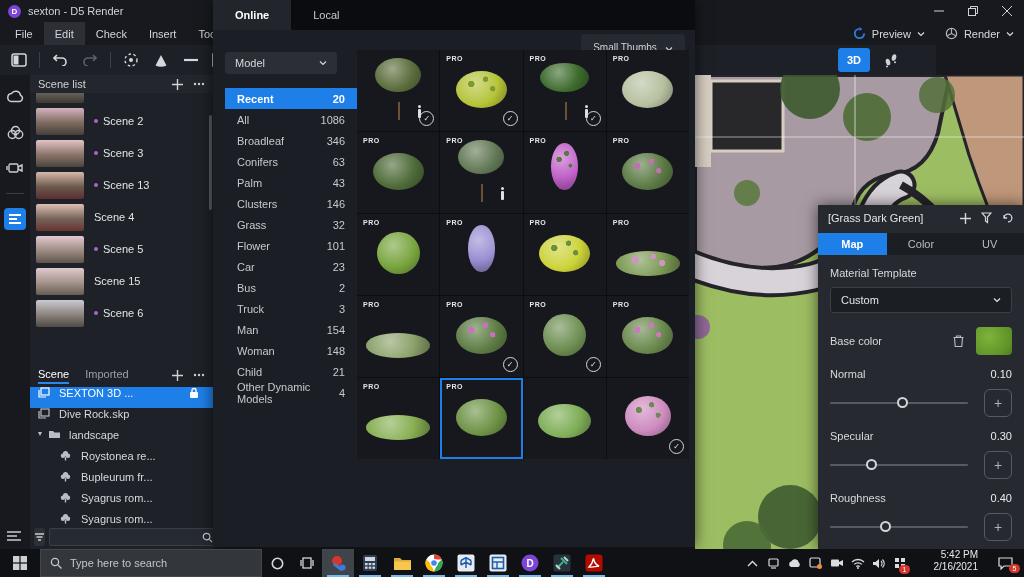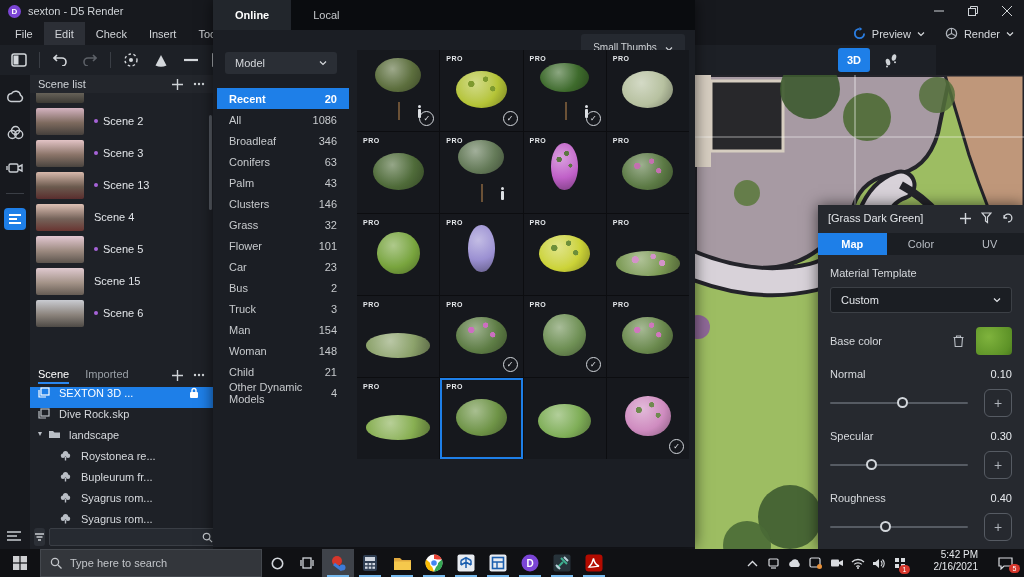--- a/index.html
+++ b/index.html
@@ -72,21 +72,21 @@
   .ol-input input{flex:1;background:transparent;border:none;outline:none;color:#c9cdd2;font-size:11px;min-width:0;}
 
   
   .assetpanel{left:213px;top:0;width:482px;height:547px;background:#1b1e24;box-shadow:0 0 14px rgba(0,0,0,.6);}
   .ap-strip{height:30px;background:#0a0c0f;display:flex;}
   .ap-tab{padding:0 22px;height:30px;display:flex;align-items:center;color:#c7cacd;}
   .ap-tab.active{background:#22262c;color:#fff;font-weight:bold;}
   .ap-thumbsel{position:absolute;right:10px;top:34px;width:104px;height:19px;background:#252930;border-radius:3px;display:flex;align-items:flex-end;justify-content:center;gap:8px;color:#cfd2d6;font-size:10px;}
   .ap-modelsel{position:absolute;left:12px;top:52px;width:112px;height:22px;background:#2a2e35;border-radius:3px;display:flex;align-items:center;padding:0 10px;box-sizing:border-box;color:#d6d9dd;}
   .ap-modelsel .grow{flex:1;}
-  .ap-cats{position:absolute;left:4px;top:88px;width:132px;}
+  .ap-cats{position:absolute;left:12px;top:88px;width:132px;}
   .cat-row{height:21px;display:flex;align-items:center;padding:0 12px;color:#c7cacd;}
   .cat-row.active{background:#1e7fe8;color:#fff;font-weight:bold;}
   .cat-row .grow{flex:1;}
   .ap-grid{position:absolute;left:144px;top:50px;width:332px;display:grid;grid-template-columns:repeat(4,1fr);gap:1px;background:#0c0d10;}
   .cell{position:relative;height:81px;background:#16181d;overflow:hidden;}
   .cell.selected{box-shadow:inset 0 0 0 2px #1e7fe8;}
   .pro{position:absolute;left:6px;top:5px;font-size:7px;font-weight:bold;letter-spacing:.5px;color:#e4e7ea;}
   .blob{position:absolute;border-radius:50%;}
   .trunk{position:absolute;width:2px;background:#6b5136;left:50%;}
   .person{position:absolute;width:3px;height:9px;background:#dcdfe3;border-radius:1px;}

